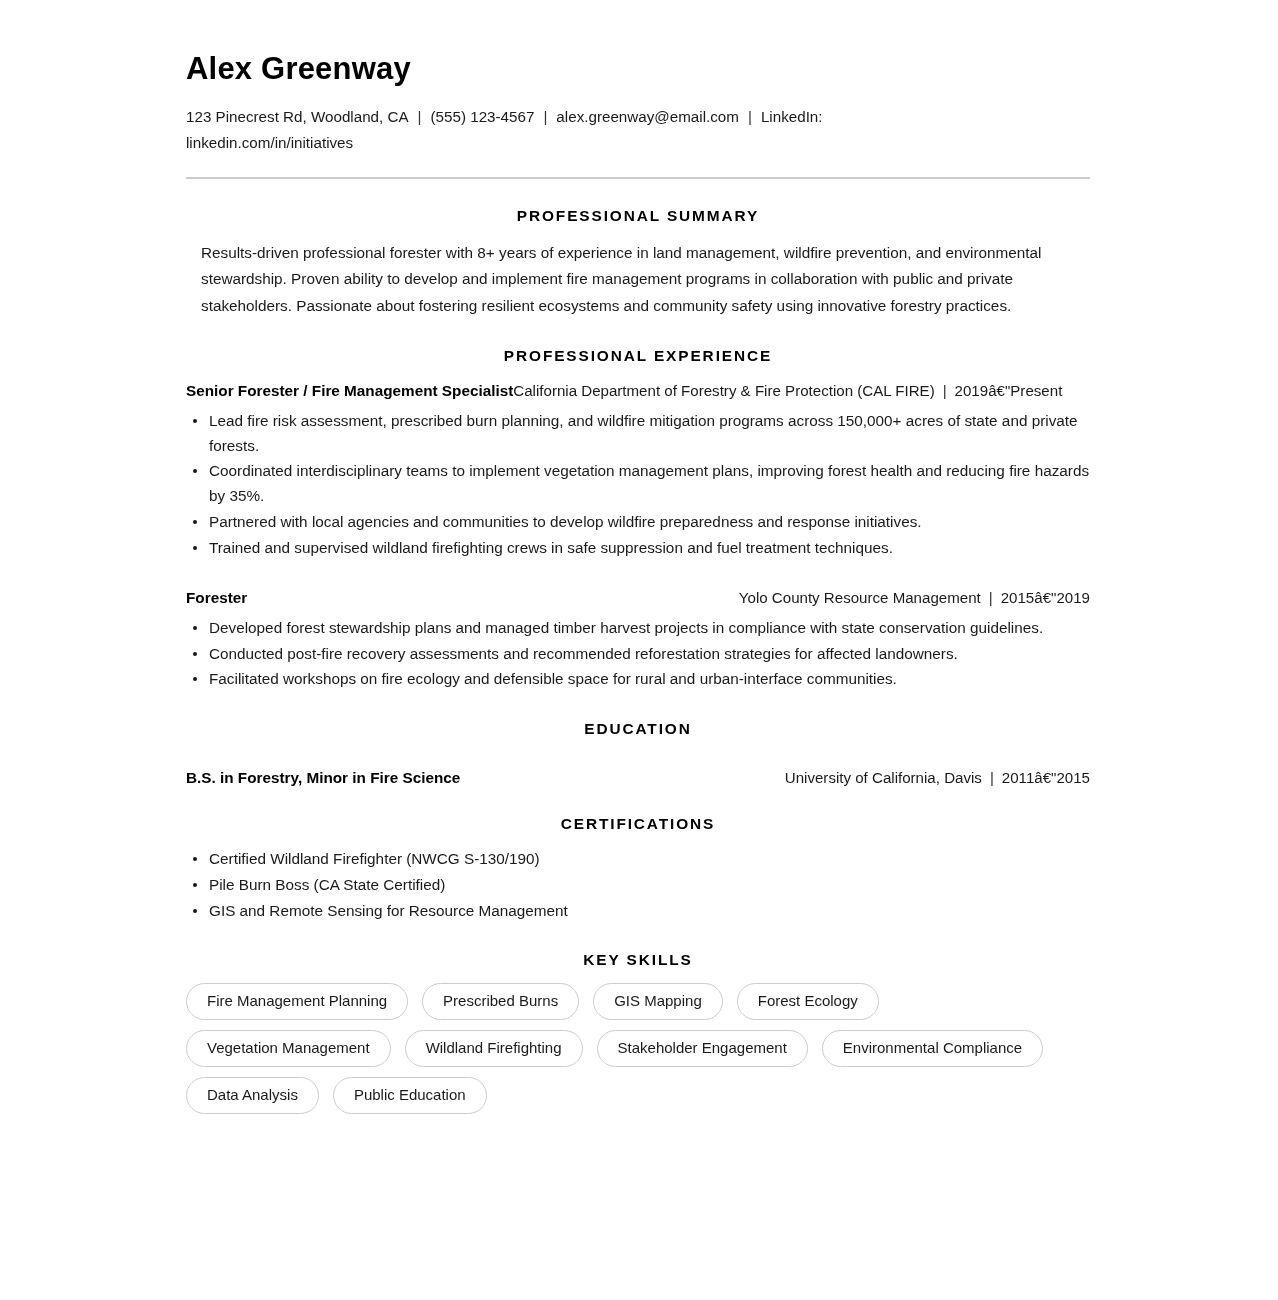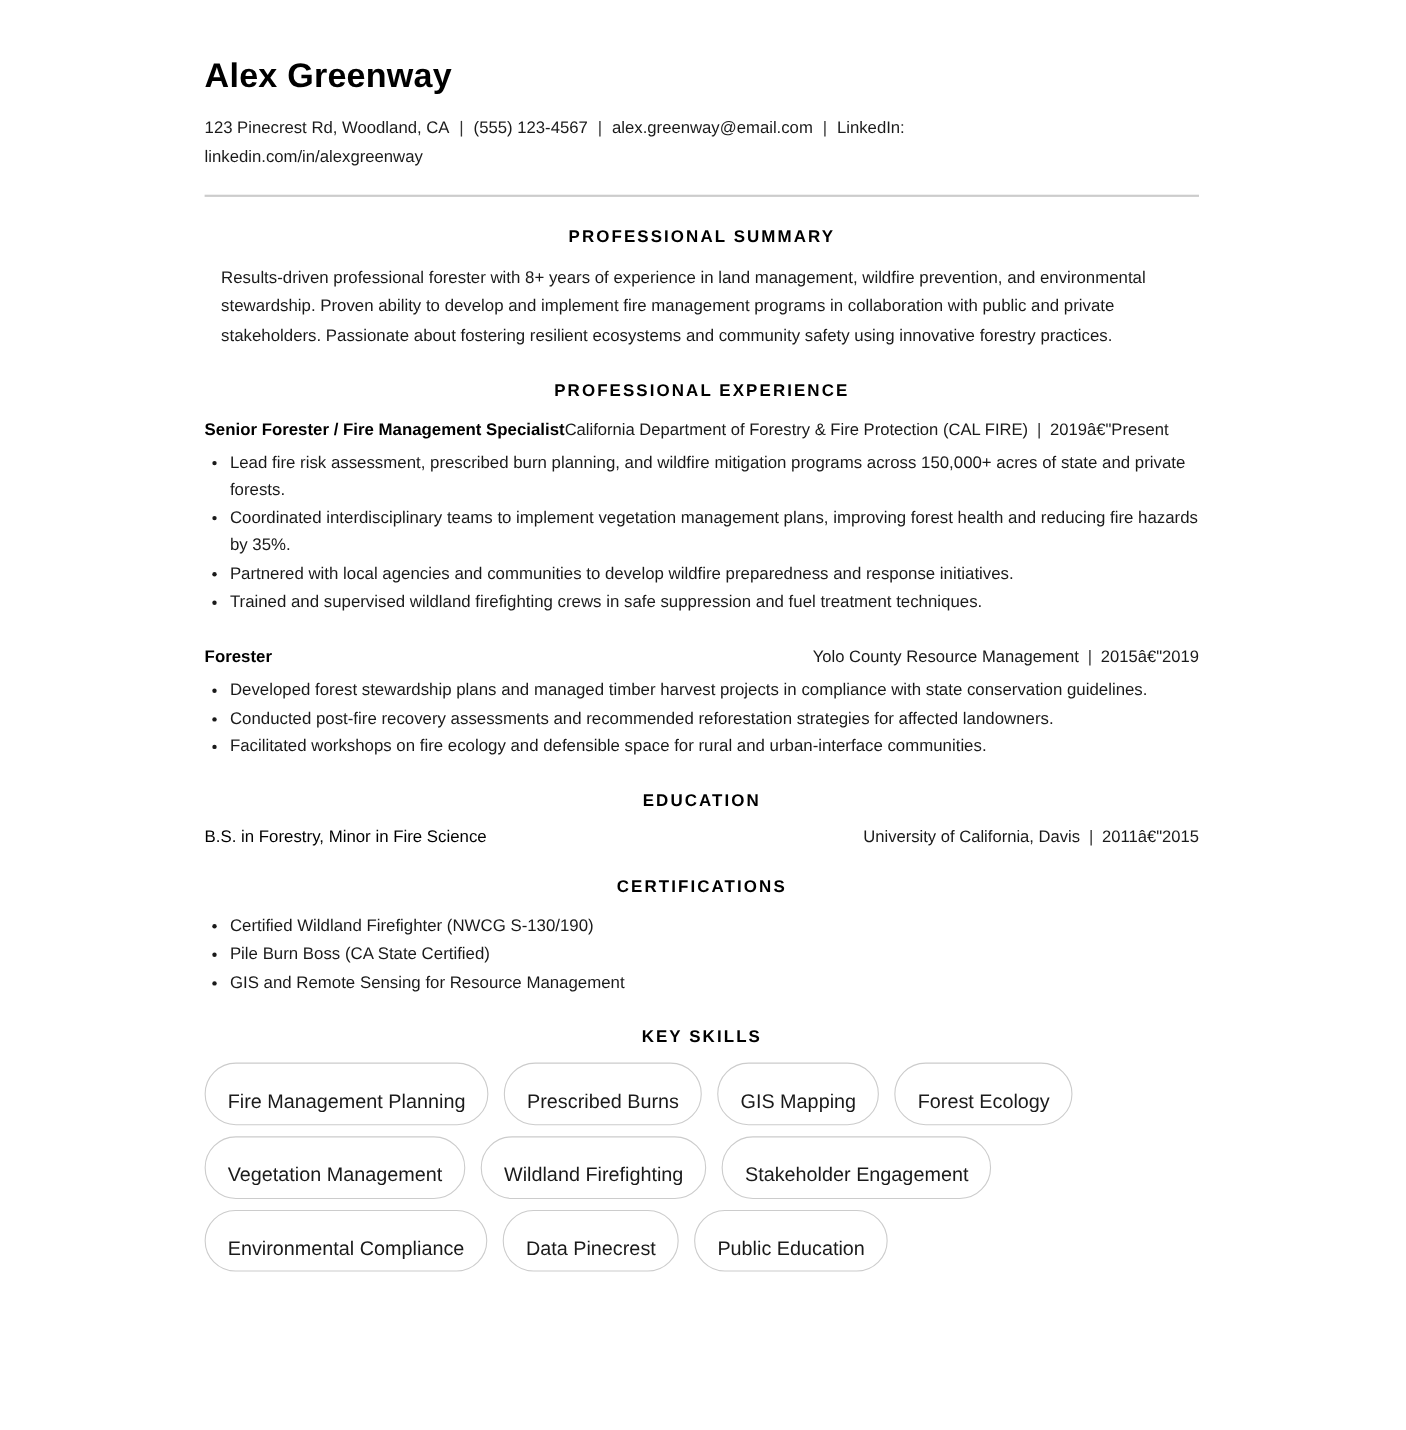--- a/index.html
+++ b/index.html
@@ -130,59 +130,60 @@
   }
 
   
   .edu-row {
     display: flex;
     justify-content: space-between;
     align-items: baseline;
     font-size: 15.1px;
   }
   .edu-degree {
-    font-weight: normal;
-    color: #000000;
-    font-size: 15.3px;
+    font-weight: bold;
+    color: #000000;
+    font-size: 15.3px;
+    margin-top: 17px;
   }
   .edu-meta { color: #1a1a1a; white-space: nowrap; }
   .edu-meta .sep {
     display: inline-block;
     padding: 0 8px;
     color: #333;
   }
 
   
   .skills {
     display: flex;
     flex-wrap: wrap;
     gap: 10px 14px;
     max-width: 900px;
   }
   .skill-pill {
     border: 1px solid #cccccc;
     border-radius: 999px;
-    padding: 24px 20px 9px 20px;
-    font-size: 18px;
+    padding: 8px 20px 9px 20px;
+    font-size: 15px;
     line-height: 1.2;
     color: #1a1a1a;
     background: #ffffff;
     white-space: nowrap;
   }
 </style>
 </head>
 <body>
 
 <div class="page">
   <div class="resume">
 
     <div>
       <h1 class="name">Alex Greenway</h1>
       <p class="contact">
-        <span>123 Pinecrest Rd, Woodland, CA</span><span class="sep">|</span><span>(555) 123-4567</span><span class="sep">|</span><span>alex.greenway@email.com</span><span class="sep">|</span><span>LinkedIn:</span> <span>linkedin.com/in/alexgreenway</span>
+        <span>123 Pinecrest Rd, Woodland, CA</span><span class="sep">|</span><span>(555) 123-4567</span><span class="sep">|</span><span>alex.greenway@email.com</span><span class="sep">|</span><span>LinkedIn:</span> <span>linkedin.com/in/initiatives</span>
       </p>
       <hr class="header-rule">
     </div>
 
     <div class="section">
       <h2 class="section-title">PROFESSIONAL SUMMARY</h2>
       <p class="summary-text">Results-driven professional forester with 8+ years of experience in land management, wildfire prevention, and environmental stewardship. Proven ability to develop and implement fire management programs in collaboration with public and private stakeholders. Passionate about fostering resilient ecosystems and community safety using innovative forestry practices.</p>
     </div>
 
     <div class="section">
@@ -235,19 +236,19 @@
       <h2 class="section-title">KEY SKILLS</h2>
       <div class="skills">
         <span class="skill-pill">Fire Management Planning</span>
         <span class="skill-pill">Prescribed Burns</span>
         <span class="skill-pill">GIS Mapping</span>
         <span class="skill-pill">Forest Ecology</span>
         <span class="skill-pill">Vegetation Management</span>
         <span class="skill-pill">Wildland Firefighting</span>
         <span class="skill-pill">Stakeholder Engagement</span>
         <span class="skill-pill">Environmental Compliance</span>
-        <span class="skill-pill">Data Pinecrest</span>
+        <span class="skill-pill">Data Analysis</span>
         <span class="skill-pill">Public Education</span>
       </div>
     </div>
 
   </div>
 </div>
 
 </body></html>

